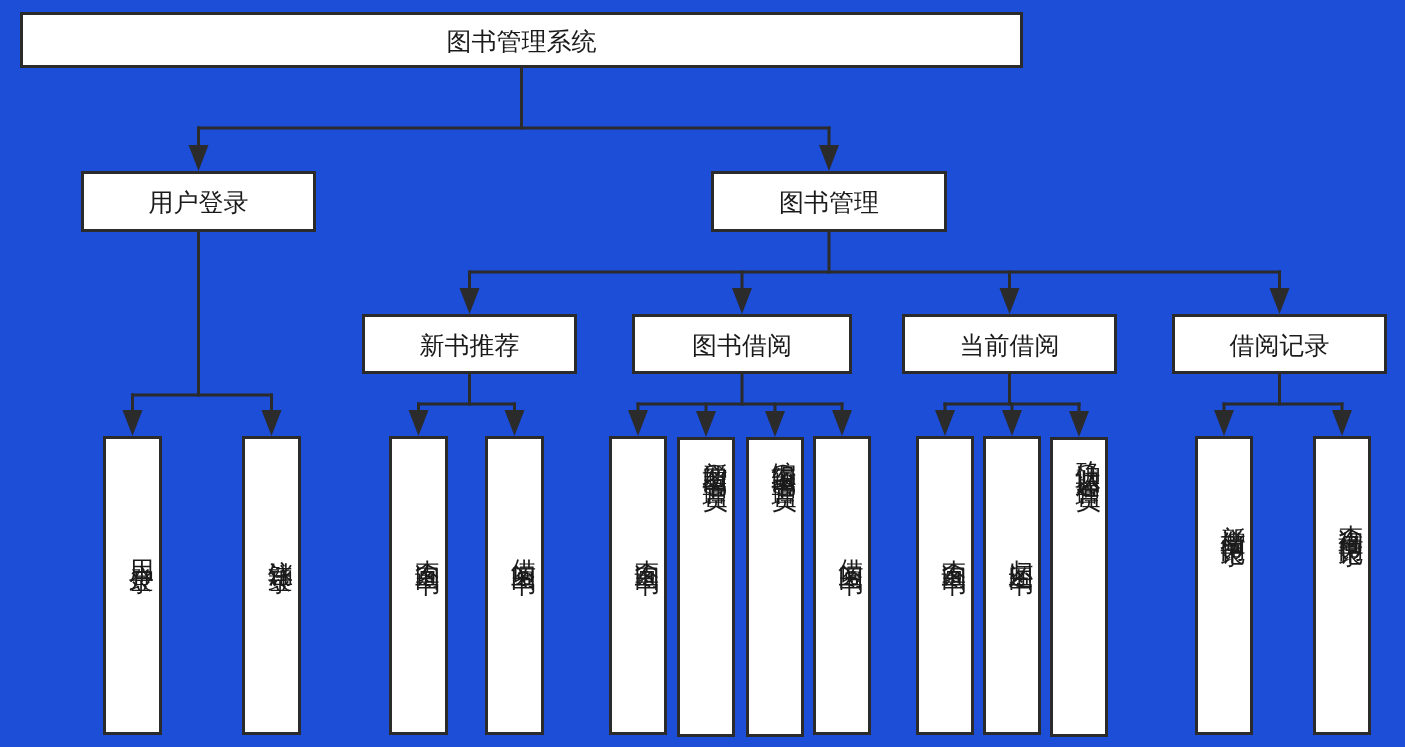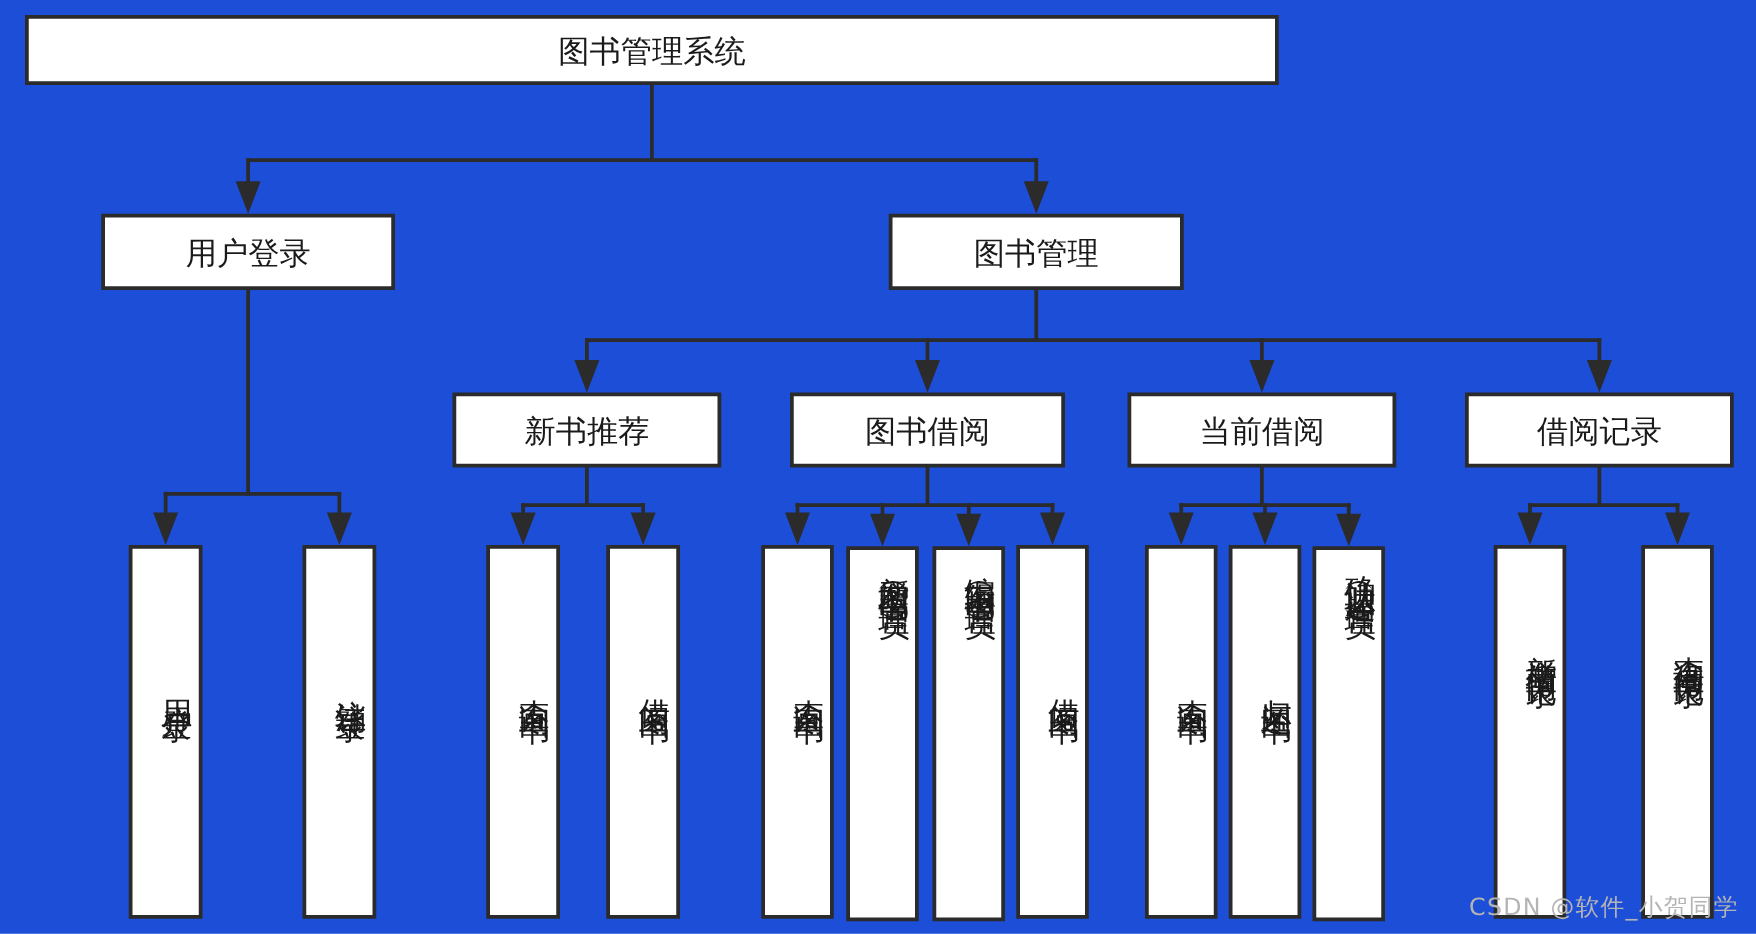--- a/index.html
+++ b/index.html
@@ -222,14 +222,13 @@
         <g>
           <rect class="node-rect" x="1196.5" y="437.5" width="55" height="296"></rect>
           <text class="node-label-v" x="1233" y="516.5">新增借阅记录</text>
         </g>
         <g>
           <rect class="node-rect" x="1314.5" y="437.5" width="55" height="296"></rect>
           <text class="node-label-v" x="1351" y="516.5">查询借阅记录</text>
         </g>
       </g>
   </svg>
-  <div class="watermark">CSDN @软件_小贺同学</div>
 </div>
 
 </body></html>

